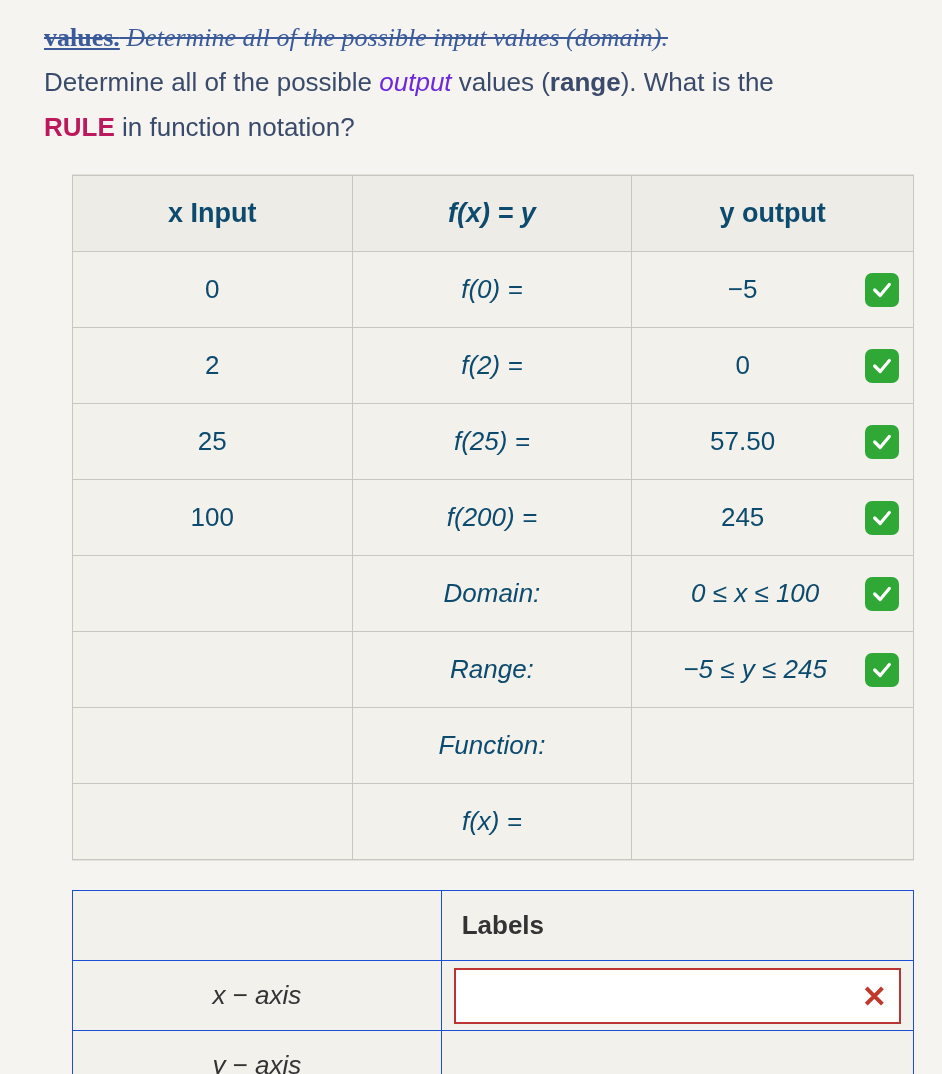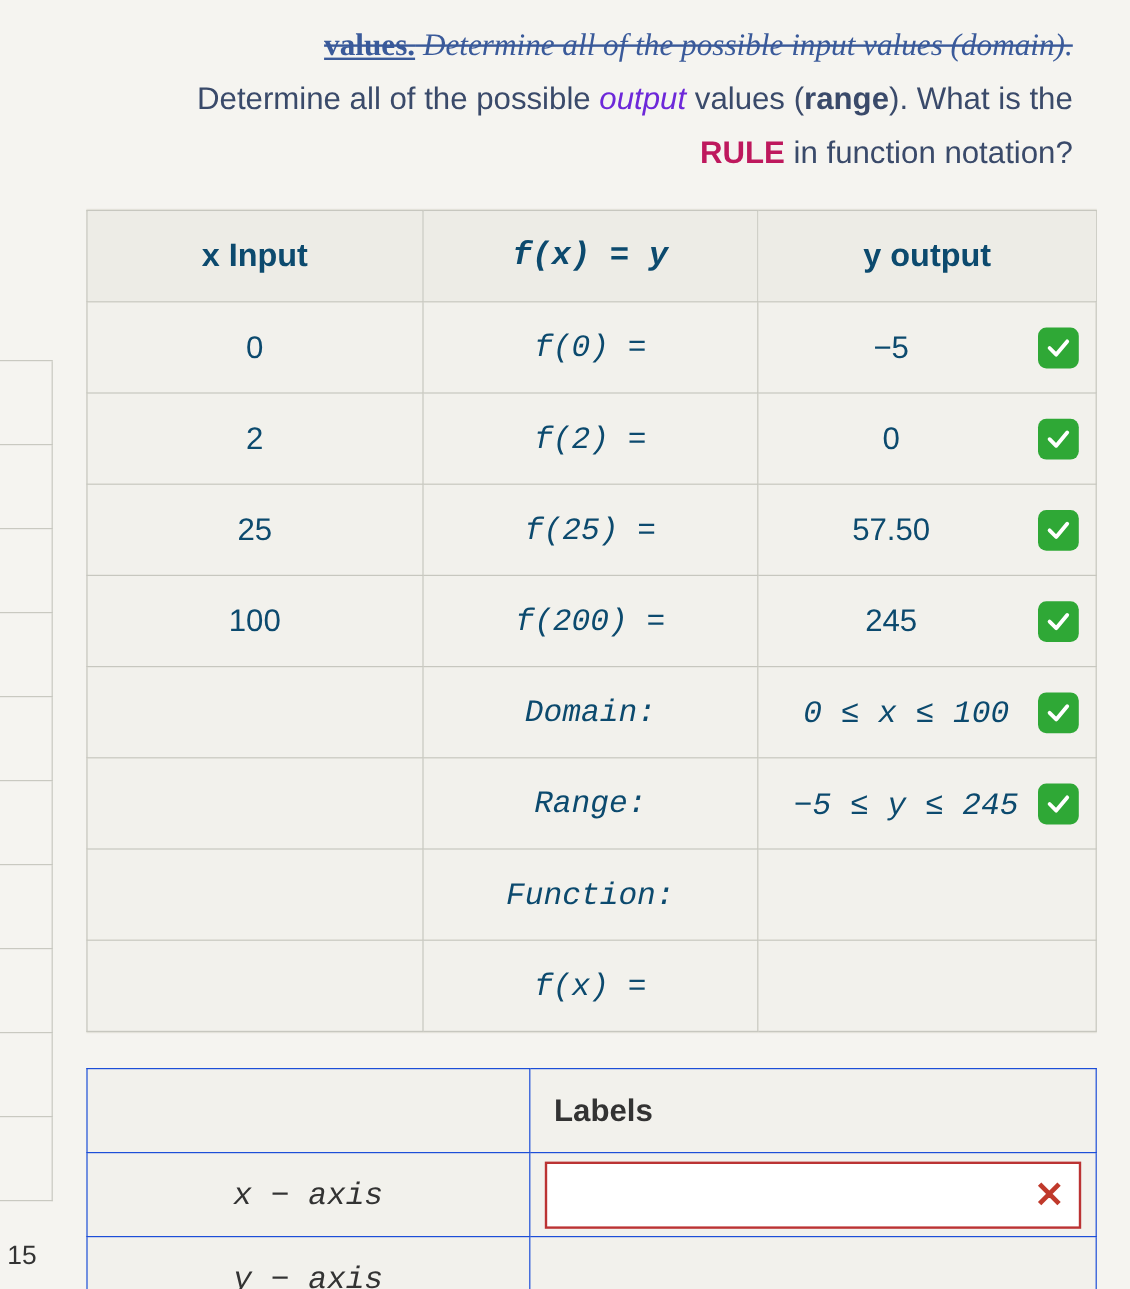--- a/index.html
+++ b/index.html
@@ -9,26 +9,25 @@
     font-family: Arial, Helvetica, sans-serif;
     background: #f5f4f0;
     color: #333;
     width: 942px;
   }
   .page {
     padding: 18px 28px 0 0;
     position: relative;
   }
   .intro {
-    padding-left: 23px;
+    padding-left: 44px;
     padding-right: 20px;
     font-size: 26px;
     line-height: 1.5;
     color: #3a4a6a;
-    text-align: right;
   }
   .intro .cutline {
     color: #3a5a9a;
     text-decoration: line-through;
     font-family: Georgia, 'Times New Roman', serif;
     white-space: nowrap;
   }
   .intro .cutline .linkword {
     text-decoration: underline;
     font-weight: 600;
@@ -71,21 +70,21 @@
     text-align: center;
     vertical-align: middle;
     font-size: 26px;
     color: #0c4a6e;
     position: relative;
   }
   .maintable th { font-weight: 600; background:#edece6; font-size: 27px;}
   .col1 { width: 280px; }
   .col2 { width: 280px; }
   .col3 { width: 282px; }
-  .math { font-family: Liberation Mono, monospace; font-style: italic; margin-left: 25px; }
+  .math { font-family: Liberation Sans, sans-serif; font-style: italic; margin-left: 25px; }
   .outcell { padding-right: 60px !important; }
   .check {
     position: absolute;
     right: 14px;
     top: 50%;
     transform: translateY(-50%);
     width: 34px;
     height: 34px;
     border-radius: 7px;
     background: #2fa836;
@@ -139,33 +138,20 @@
       <span class="linkword">values.</span><em> Determine all of the possible input values (domain).</em>
     </div>
     <div class="q">
       <span>Determine all of the possible </span><em>output</em><span> values (</span><span class="bold">range</span><span>). What is the</span>
     </div>
     <div class="q">
       <span class="rule">RULE</span><span> in function notation?</span>
     </div>
   </div>
 
-  <div class="sidegrid">
-    <div class="cell"></div>
-      <div class="cell"></div>
-      <div class="cell"></div>
-      <div class="cell"></div>
-    <div class="cell"></div>
-      <div class="cell"></div>
-      <div class="cell"></div>
-      <div class="cell"></div>
-    <div class="cell"></div>
-      <div class="cell"></div>
-    <div class="num">15</div>
-  </div>
 
   <table class="maintable">
     <thead>
       <tr>
         <th class="col1">x Input</th>
         <th class="col2 math"><span>f(x) = y</span></th>
         <th class="col3">y output</th>
       </tr>
     </thead>
     <tbody id="tbody">

